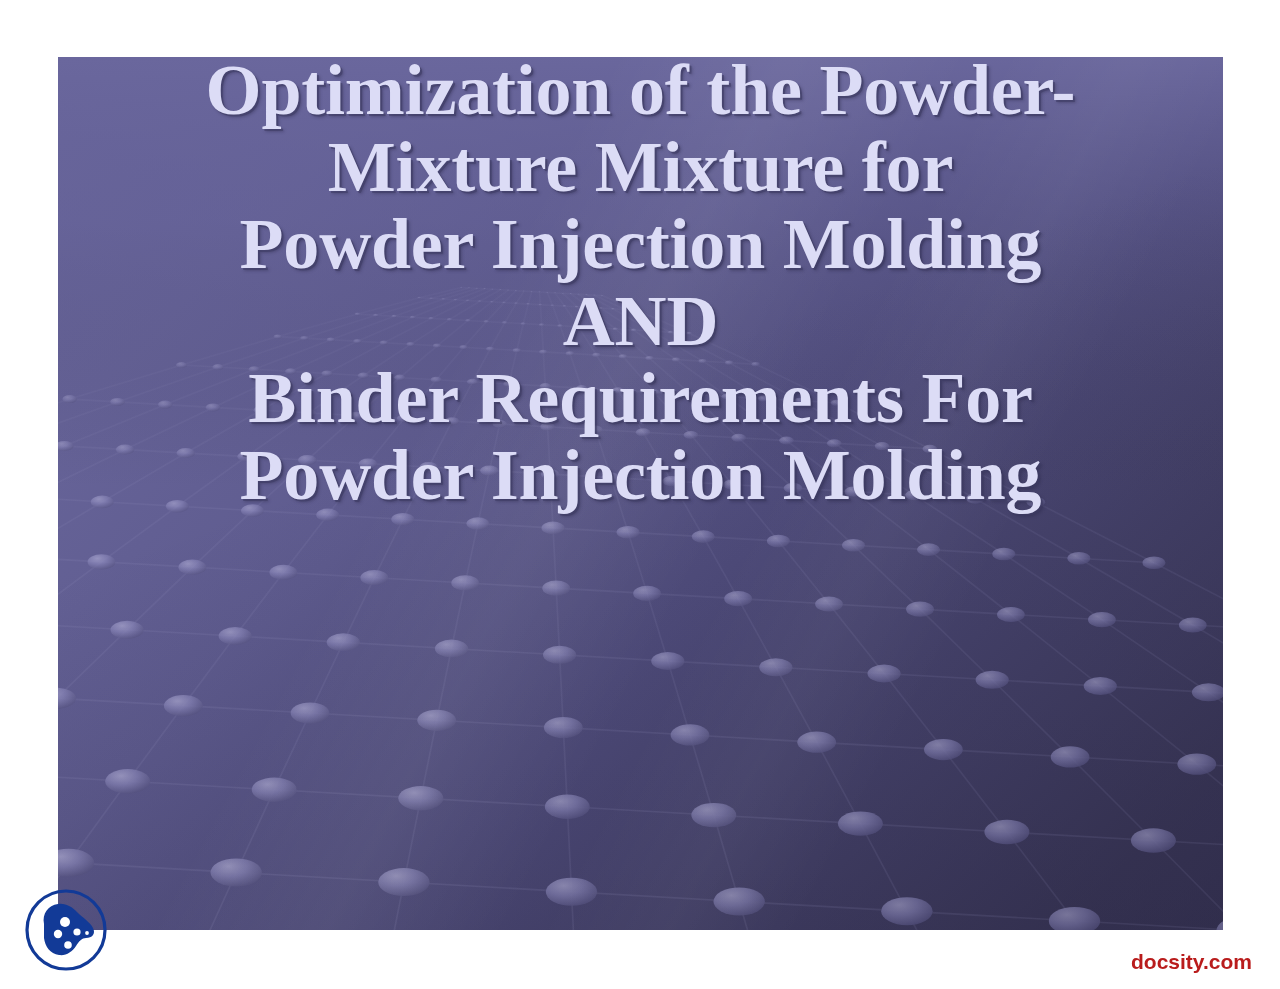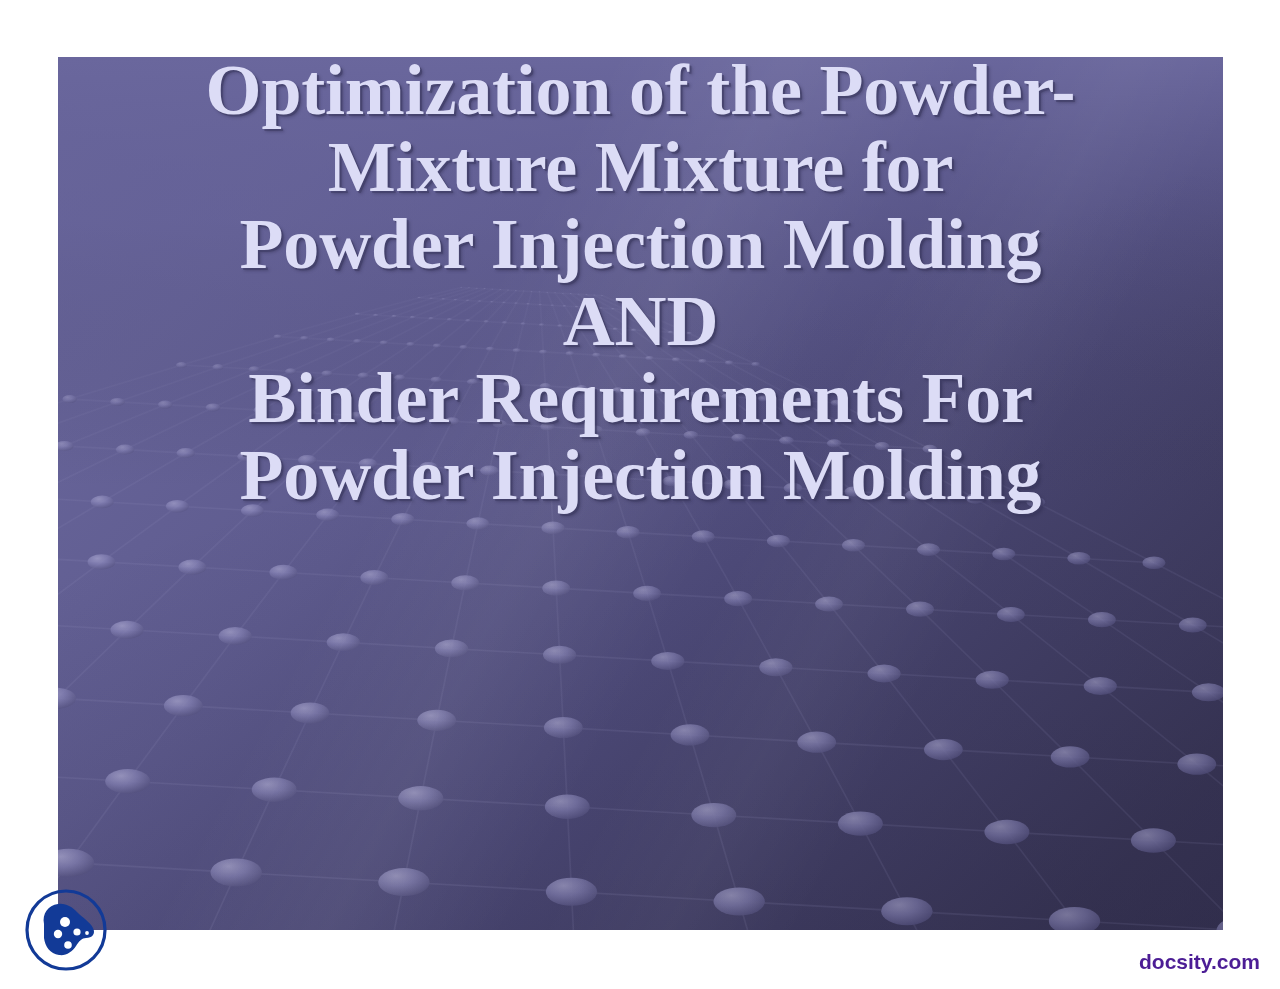--- a/index.html
+++ b/index.html
@@ -108,26 +108,26 @@
   #docsity-logo {
     position: absolute;
     left: 22px;
     top: 886px;
     width: 88px;
     height: 88px;
     z-index: 10;
   }
   #docsity-url {
     position: absolute;
-    right: 20px;
+    right: 28px;
     top: 950px;
     font-family: "Liberation Sans", sans-serif;
     font-weight: bold;
     font-size: 21px;
-    color: #4c1d95;
+    color: #b91c1c;
     letter-spacing: 0px;
     z-index: 10;
   }
 </style>
 </head>
 <body>
 
 <div id="page">
 
   <div id="slide">

